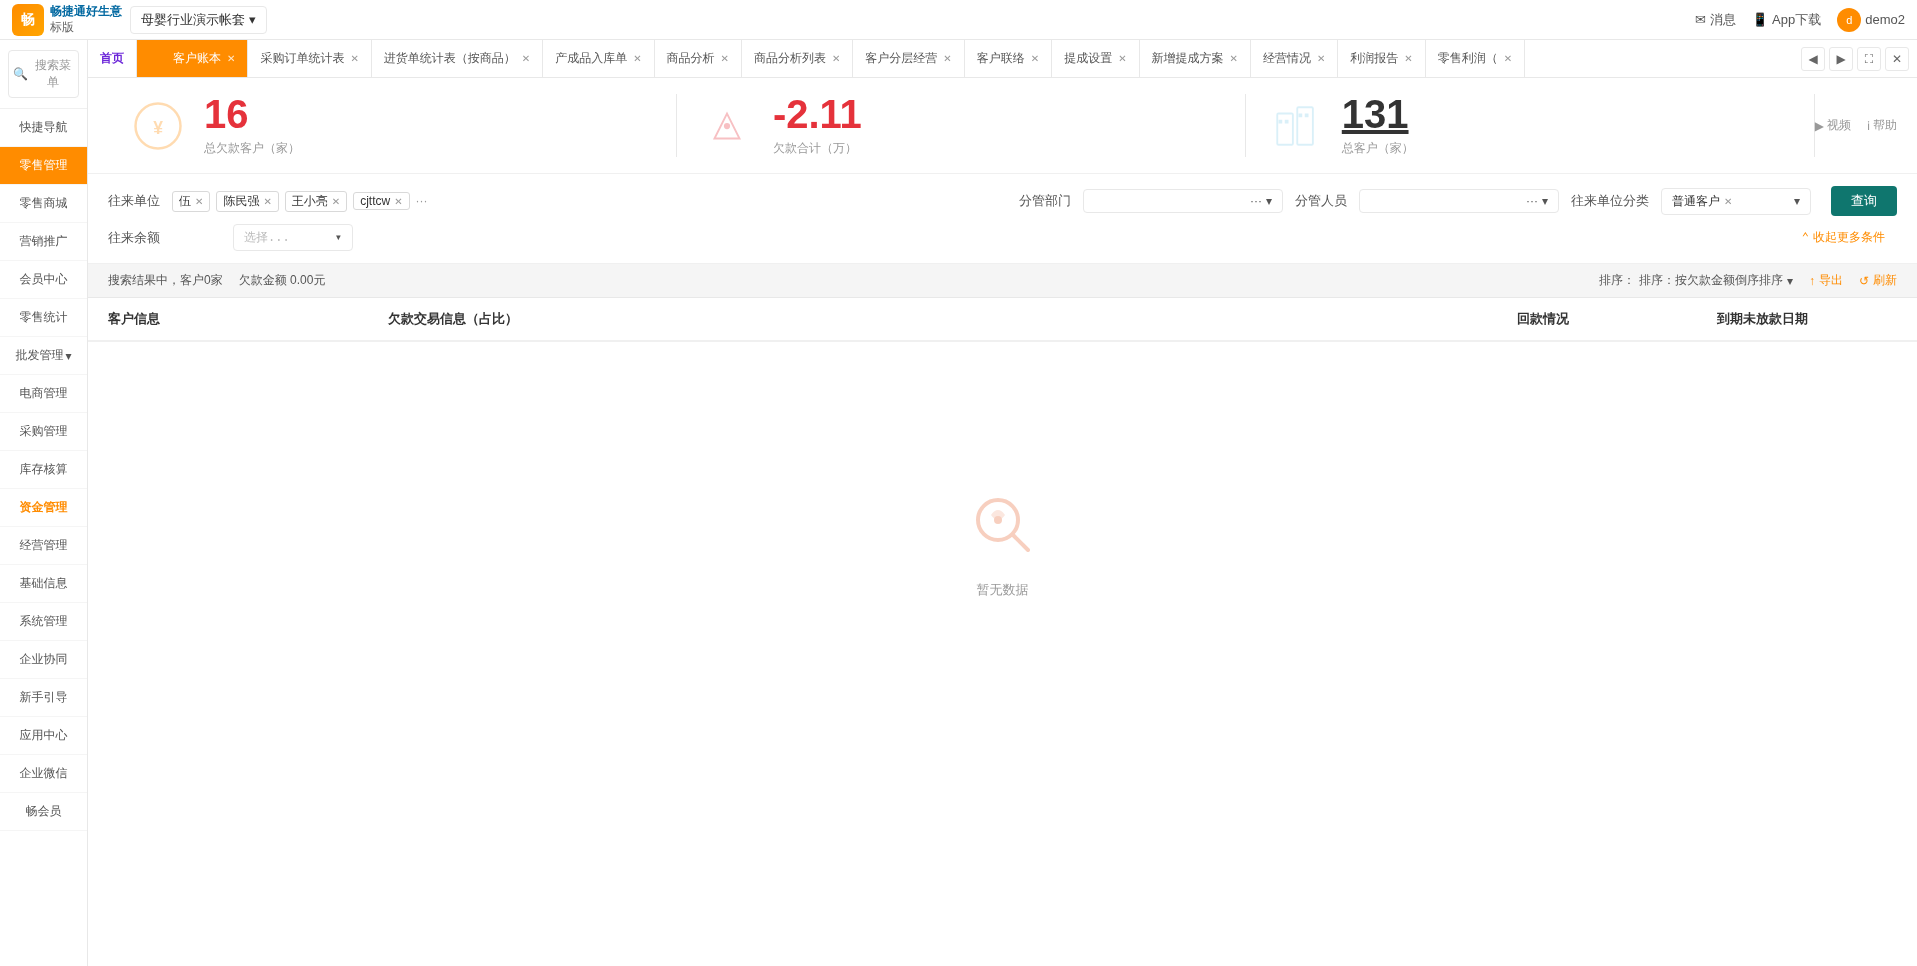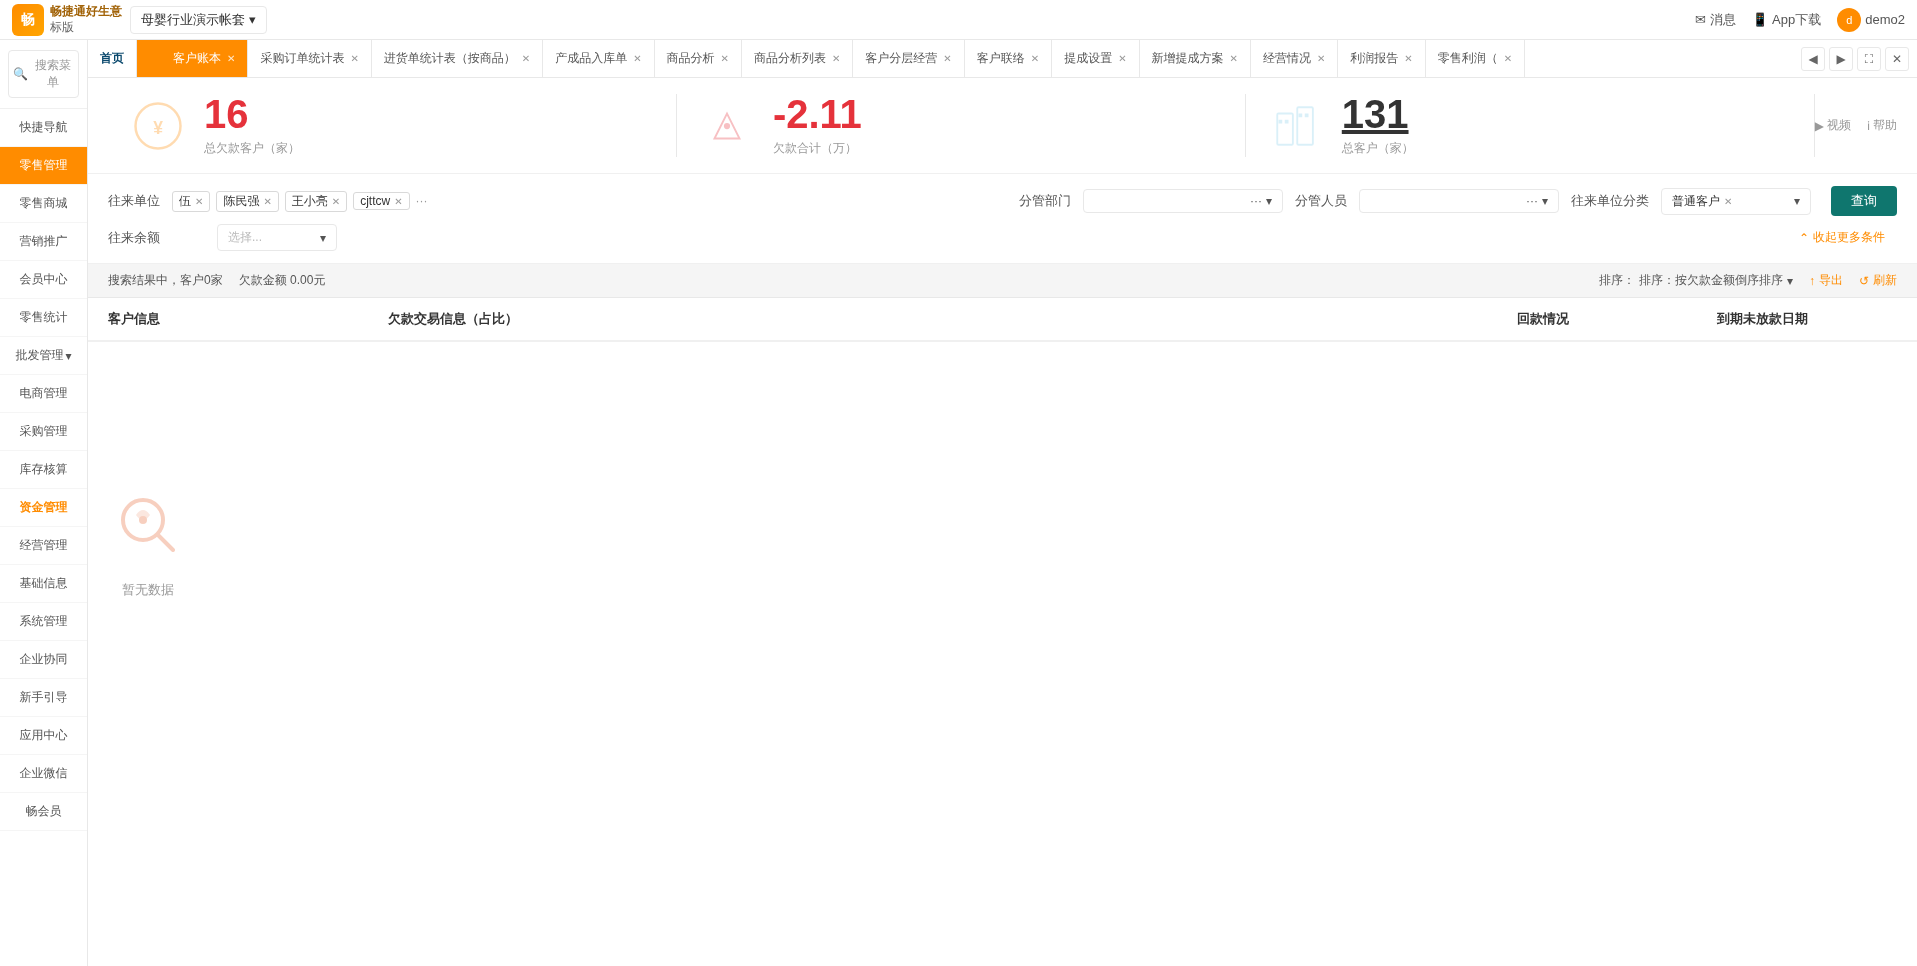--- a/index.html
+++ b/index.html
@@ -15,21 +15,21 @@
       justify-content: space-between;
       padding: 0 12px;
       position: fixed;
       top: 0; left: 0; right: 0;
       z-index: 100;
     }
     .top-bar-left { display: flex; align-items: center; gap: 8px; }
     .logo-area { display: flex; align-items: center; gap: 6px; }
     .logo-icon { width: 32px; height: 32px; background: linear-gradient(135deg, #ff8c00, #ffa500); border-radius: 6px; display: flex; align-items: center; justify-content: center; color: white; font-size: 14px; font-weight: bold; }
     .logo-text { font-size: 12px; color: #666; line-height: 1.3; }
-    .logo-text .brand { color: #a16207; font-weight: bold; }
+    .logo-text .brand { color: #0369a1; font-weight: bold; }
     .store-selector { display: flex; align-items: center; gap: 4px; padding: 4px 10px; border: 1px solid #e8e8e8; border-radius: 4px; cursor: pointer; color: #333; font-size: 13px; min-width: 120px; }
     .top-bar-right { display: flex; align-items: center; gap: 16px; color: #555; font-size: 13px; }
     .top-bar-right span { display: flex; align-items: center; gap: 4px; cursor: pointer; }
 
     
     .main-layout { display: flex; padding-top: 40px; min-height: 966px; }
 
     
     .sidebar { width: 88px; background: #fff; border-right: 1px solid #e8e8e8; min-height: calc(100vh - 40px); position: fixed; top: 40px; left: 0; bottom: 0; overflow-y: auto; }
     .sidebar-search { padding: 10px 8px; border-bottom: 1px solid #f0f0f0; }
@@ -39,21 +39,21 @@
     .sidebar-nav-item { padding: 10px 8px; text-align: center; cursor: pointer; color: #555; font-size: 12px; border-bottom: 1px solid #f5f5f5; }
 
     
     .content-area { margin-left: 88px; flex: 1; display: flex; flex-direction: column; min-height: calc(100vh - 40px); }
 
     
     .tab-bar { background: #fff; border-bottom: 1px solid #e8e8e8; display: flex; align-items: center; overflow-x: auto; white-space: nowrap; padding: 0; height: 38px; }
     .tab-bar::-webkit-scrollbar { display: none; }
     .tab-item { display: inline-flex; align-items: center; padding: 0 12px; height: 38px; font-size: 12px; cursor: pointer; border-right: 1px solid #e8e8e8; color: #555; gap: 6px; white-space: nowrap; flex-shrink: 0; }
     .tab-item.active { background: #ff8c00; color: white; padding-left: 36px; }
-    .tab-item.home { background: #fff; color: #0c4a6e; font-weight: bold; }
+    .tab-item.home { background: #fff; color: #6d28d9; font-weight: bold; }
     .tab-close { font-size: 10px; color: #999; cursor: pointer; }
     .tab-item.active .tab-close { color: rgba(255,255,255,0.8); }
     .tab-controls { display: flex; align-items: center; margin-left: auto; padding: 0 8px; gap: 4px; flex-shrink: 0; }
     .tab-ctrl-btn { width: 24px; height: 24px; display: flex; align-items: center; justify-content: center; cursor: pointer; border: 1px solid #e8e8e8; border-radius: 3px; color: #666; font-size: 12px; }
 
     
     .stats-bar { background: #fff; display: flex; align-items: center; padding: 16px 20px; border-bottom: 1px solid #f0f0f0; gap: 0; }
     .stat-item { flex: 1; display: flex; align-items: center; gap: 16px; padding: 0 20px; border-right: 1px solid #e8e8e8; }
     .stat-item:last-child { border-right: none; }
     .stat-icon { width: 60px; height: 60px; display: flex; align-items: center; justify-content: center; }
@@ -68,35 +68,35 @@
 
     
     .filter-bar { background: #fff; padding: 12px 20px; border-bottom: 1px solid #f0f0f0; }
     .filter-row { display: flex; align-items: center; gap: 12px; margin-bottom: 8px; flex-wrap: wrap; }
     .filter-label { color: #555; font-size: 13px; white-space: nowrap; }
     .filter-tags { display: flex; align-items: center; gap: 6px; flex-wrap: wrap; flex: 1; }
     .filter-tag-close { cursor: pointer; color: #999; font-size: 10px; }
     .filter-tag-more { color: #999; cursor: pointer; font-size: 12px; }
     .filter-select { display: flex; align-items: center; gap: 4px; padding: 4px 10px; border: 1px solid #e8e8e8; border-radius: 4px; min-width: 140px; cursor: pointer; color: #555; font-size: 12px; }
     .filter-select .placeholder { color: #bbb; }
-    .filter-row-2 { display: flex; align-items: center; gap: 12px; }
+    .filter-row-2 { display: flex; align-items: center; gap: 28px; font-family: Liberation Mono, monospace; }
     .collapse-btn { display: flex; align-items: center; gap: 4px; color: #ff8c00; font-size: 12px; cursor: pointer; padding: 4px 12px; }
 
     
     .search-result-bar { background: #f5f5f5; padding: 8px 20px; display: flex; align-items: center; justify-content: space-between; border-bottom: 1px solid #e8e8e8; }
     .search-result-left { font-size: 12px; color: #555; display: flex; gap: 16px; }
     .search-result-right { display: flex; align-items: center; gap: 16px; font-size: 12px; color: #555; }
     .sort-select { display: flex; align-items: center; gap: 4px; cursor: pointer; }
     .action-btn { display: flex; align-items: center; gap: 4px; cursor: pointer; color: #ff8c00; }
 
     
     .table-area { background: #fff; flex: 1; }
     .table-header { display: grid; grid-template-columns: 280px 1fr 200px 220px; border-bottom: 2px solid #f0f0f0; }
     .th { padding: 12px 20px; font-size: 13px; color: #333; font-weight: bold; background: #fff; }
-    .table-body { min-height: 400px; display: flex; align-items: center; }
+    .table-body { min-height: 400px; display: flex; align-items: center; justify-content: center; }
     .empty-state { text-align: center; padding: 60px 20px; }
     .empty-icon { width: 80px; height: 80px; margin: 0 auto 16px; opacity: 0.5; }
     .empty-text { color: #999; font-size: 13px; }
 
     
     .tag-with-x { background: #fff; border: 1px solid #d9d9d9; border-radius: 3px; display: inline-flex; align-items: center; padding: 1px 6px; font-size: 12px; gap: 4px; color: #333; }
   </style>
 </head>
 <body>
 

